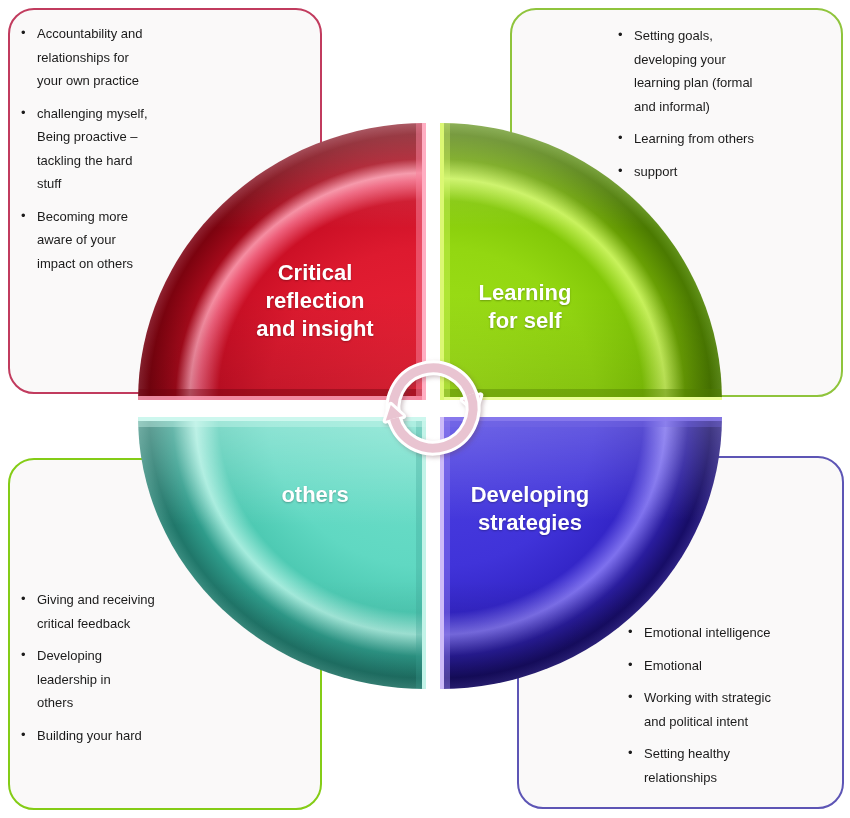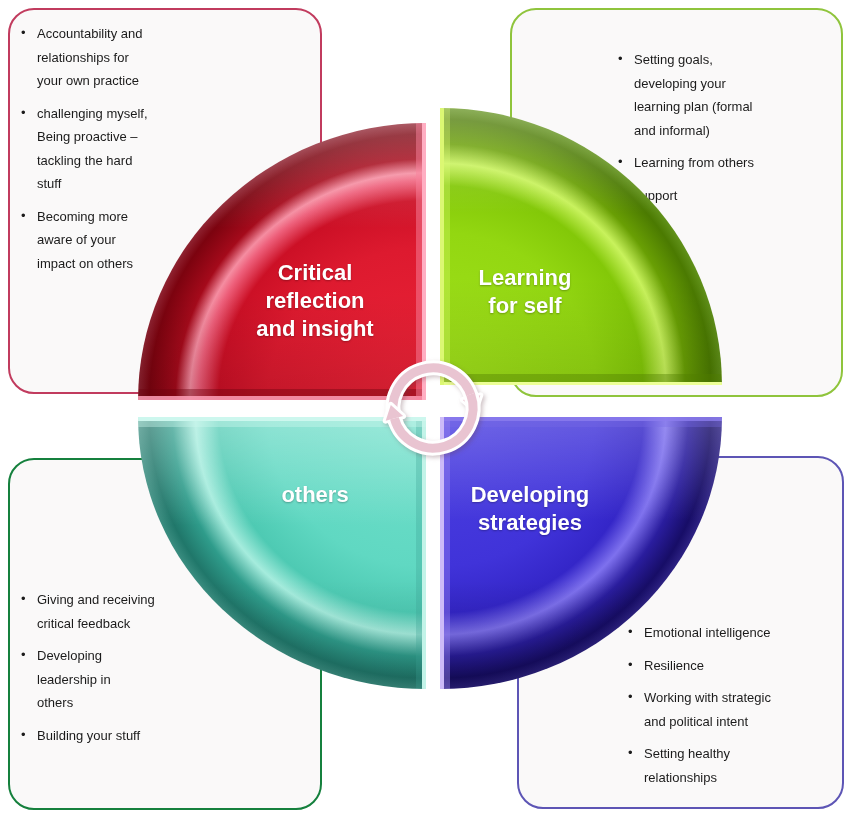--- a/index.html
+++ b/index.html
@@ -7,30 +7,30 @@
     position:relative; width:850px; height:818px; background:#ffffff;
     font-family:"Liberation Sans", sans-serif; overflow:hidden;
   }
 
   
   .box {
     position:absolute; background:#faf9f9; border-radius:26px; box-sizing:border-box;
   }
   .box-tl { left:8px;   top:8px;   width:314px; height:386px; border:2px solid #c13b5e; }
   .box-tr { left:510px; top:8px;   width:333px; height:389px; border:2px solid #8fc43c; }
-  .box-bl { left:8px;   top:458px; width:314px; height:352px; border:2px solid #15803d; }
+  .box-bl { left:8px;   top:458px; width:314px; height:352px; border:2px solid #84cc16; }
   .box-br { left:517px; top:456px; width:327px; height:353px; border:2px solid #5d55b5; }
 
   .box ul { list-style:none; margin:0; color:#1b1b1b; font-size:13px; line-height:23.5px; }
   .box li { position:relative; padding-left:17px; margin-bottom:9px; }
   .box li::before { content:"•"; position:absolute; left:1px; top:-1px; }
   .box .ln { display:block; }
 
   .box-tl ul { padding:12px 6px 0 10px; }
-  .box-tr ul { padding:14px 4px 0 105px;margin-top:24px; }
+  .box-tr ul { padding:14px 4px 0 105px; }
   .box-bl ul { padding:128px 6px 0 10px; }
   .box-br ul { padding:163px 8px 0 108px; }
 
   
   .quad { position:absolute; }
   .quad-label {
     position:absolute; color:#ffffff; font-weight:bold; font-size:22px; line-height:28px;
     text-align:center; text-shadow:0 1px 2px rgba(0,0,0,0.28);
   }
   .quad-label span { display:block; }
@@ -40,21 +40,21 @@
     border-radius:100% 0 0 0;
     background:
       linear-gradient(180deg, rgba(255,255,255,0.25) 0%, rgba(255,255,255,0) 38%, rgba(0,0,0,0) 62%, rgba(0,0,0,0.12) 100%),
       radial-gradient(farthest-side at 100% 100%,
         #ee2438 0%, #dd1a2f 55%, #cc1026 72%, #ee607b 79%, #f58da1 82%,
         #a50a1b 87%, #7c030f 96%, #8f2331 100%);
     box-shadow: inset -4px 0 0 #ffaec2, inset -10px 0 0 rgba(248,130,156,0.5),
                 inset 0 -4px 0 rgba(255,160,185,0.85), inset 0 -11px 0 rgba(110,2,14,0.4);
   }
   .quad-green {
-    left:440px; top:108px; width:282px; height:277px;
+    left:440px; top:123px; width:282px; height:277px;
     border-radius:0 100% 0 0;
     background:
       linear-gradient(180deg, rgba(255,255,255,0.28) 0%, rgba(255,255,255,0) 38%, rgba(0,0,0,0) 62%, rgba(0,0,0,0.10) 100%),
       radial-gradient(farthest-side at 0% 100%,
         #a2e21c 0%, #93d711 55%, #83c808 72%, #c8f25c 80%,
         #699f04 87%, #4b7a01 96%, #61911a 100%);
     box-shadow: inset 4px 0 0 #dcf873, inset 10px 0 0 rgba(220,248,115,0.35),
                 inset 0 -3px 0 #ecff96, inset 0 -11px 0 rgba(80,125,0,0.4);
   }
   .quad-teal {
@@ -139,32 +139,32 @@
       <li>
         <span class="ln">Giving and receiving</span>
         <span class="ln">critical feedback</span>
       </li>
       <li>
         <span class="ln">Developing</span>
         <span class="ln">leadership in</span>
         <span class="ln">others</span>
       </li>
       <li>
-        <span class="ln">Building your stuff</span>
+        <span class="ln">Building your hard</span>
       </li>
     </ul>
   </div>
 
   <div class="box box-br">
     <ul>
       <li>
         <span class="ln">Emotional intelligence</span>
       </li>
       <li>
-        <span class="ln">Resilience</span>
+        <span class="ln">Emotional</span>
       </li>
       <li>
         <span class="ln">Working with strategic</span>
         <span class="ln">and political intent</span>
       </li>
       <li>
         <span class="ln">Setting healthy</span>
         <span class="ln">relationships</span>
       </li>
     </ul>

